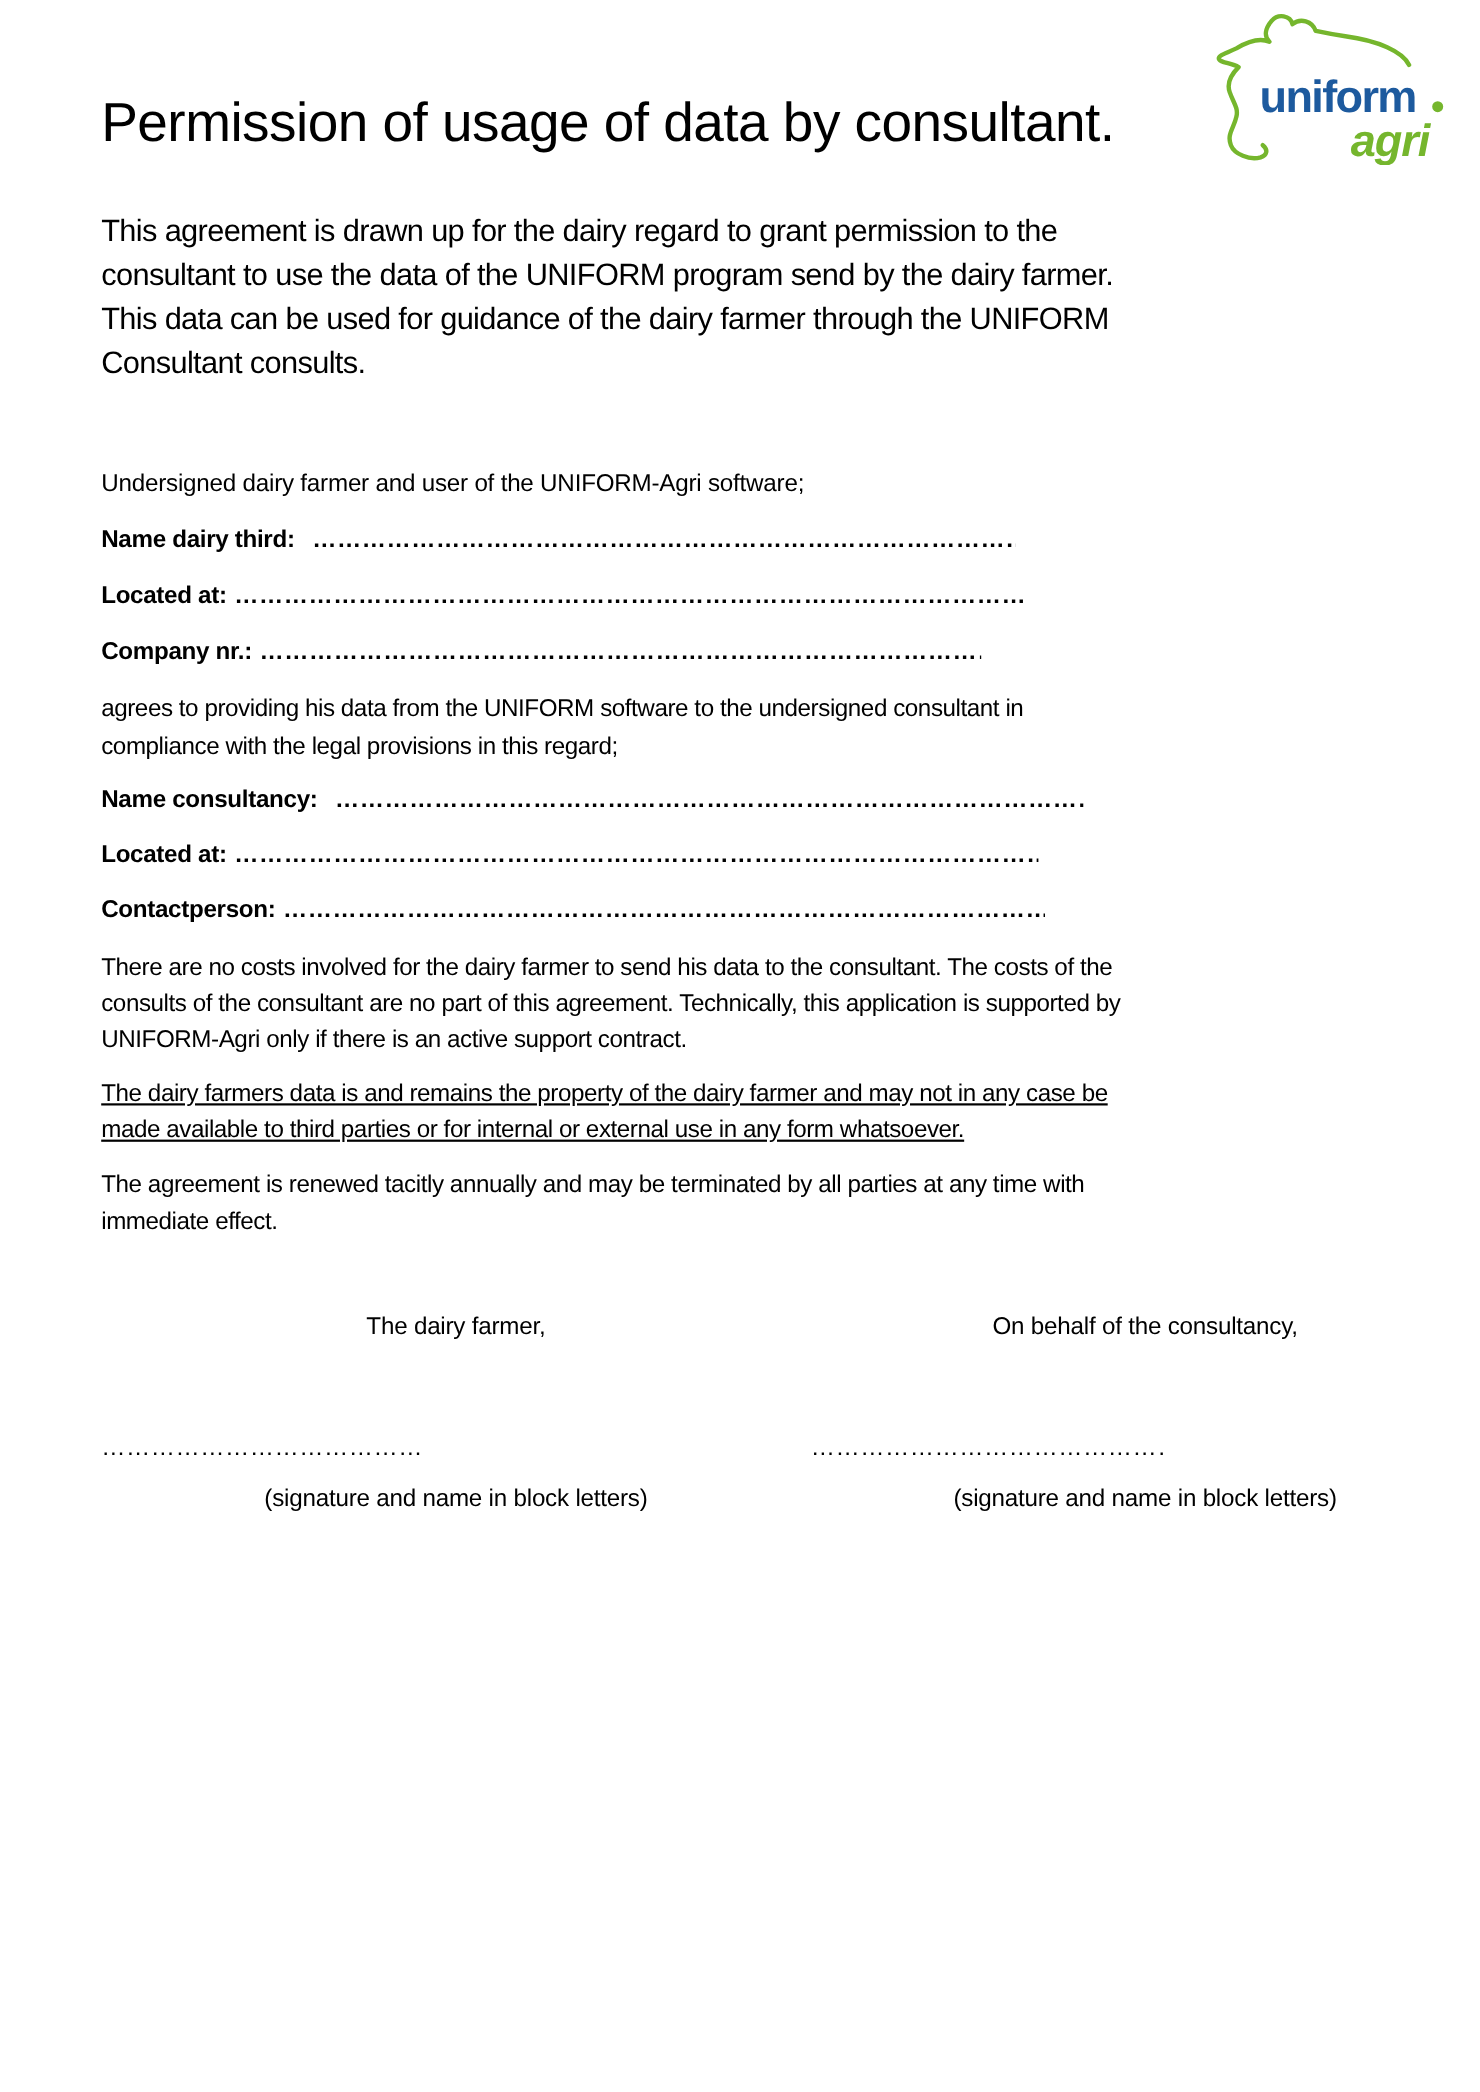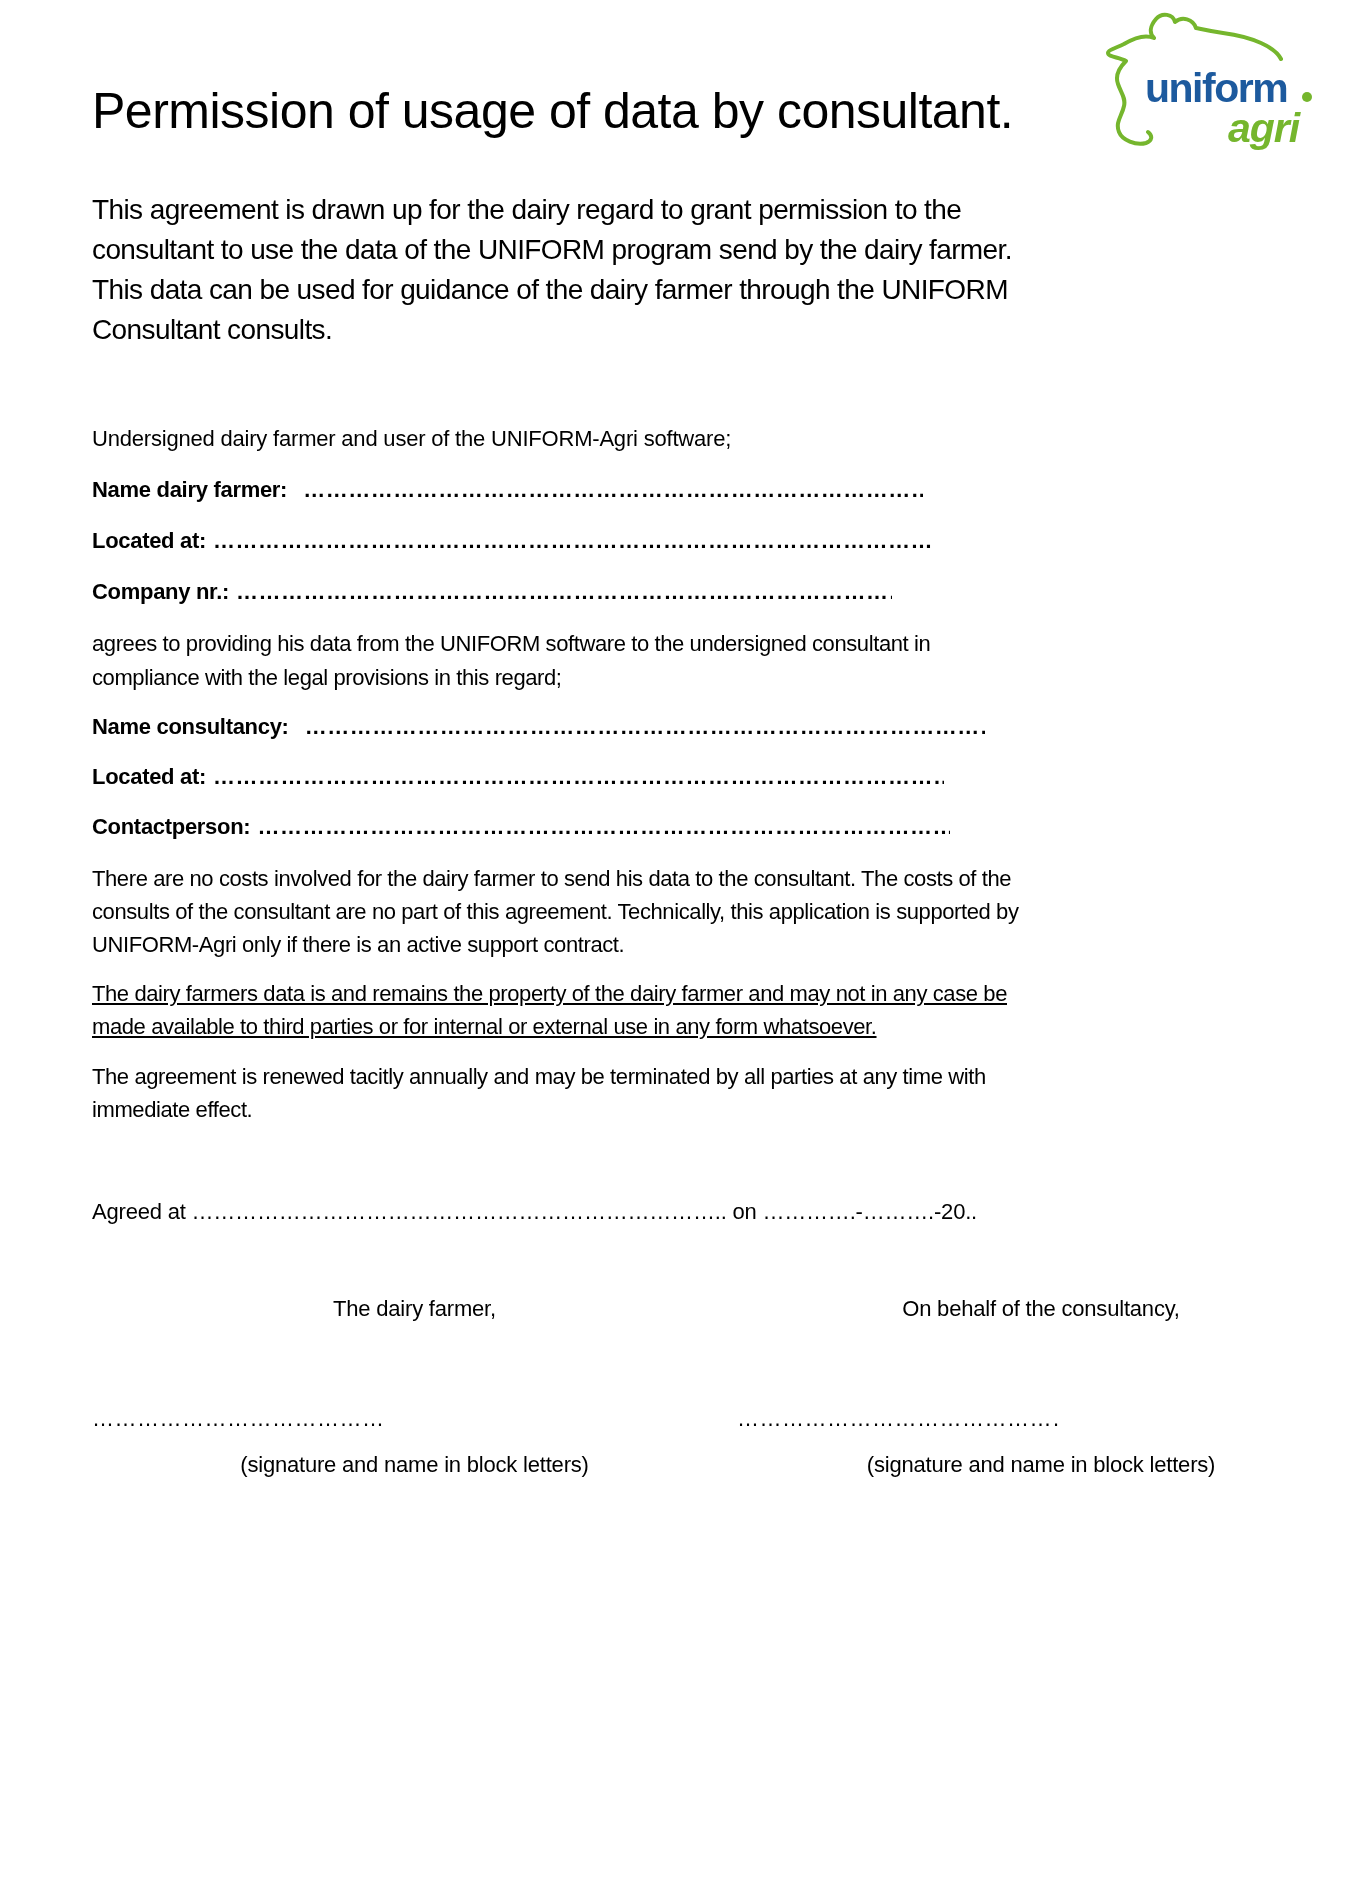--- a/index.html
+++ b/index.html
@@ -78,21 +78,21 @@
   <div class="intro">
       <div>This agreement is drawn up for the dairy regard to grant permission to the</div>
       <div>consultant to use the data of the UNIFORM program send by the dairy farmer.</div>
       <div>This data can be used for guidance of the dairy farmer through the UNIFORM</div>
       <div>Consultant consults.</div>
     </div>
 
   <div class="lead">Undersigned dairy farmer and user of the UNIFORM-Agri software;</div>
 
   <div class="field widegap" style="width:831px">
-    <span class="label">Name dairy farmer:</span>
+    <span class="label">Name dairy third:</span>
     <span class="dots">…………………………………………………………………………………………………………………………………………………………………………………………</span>
   </div>
   <div class="field" style="width:841px">
     <span class="label">Located at:</span>
     <span class="dots">…………………………………………………………………………………………………………………………………………………………………………………………</span>
   </div>
   <div class="field" style="width:800px">
     <span class="label">Company nr.:</span>
     <span class="dots">…………………………………………………………………………………………………………………………………………………………………………………………</span>
   </div>
@@ -122,21 +122,20 @@
     </div>
   <div class="para p2">
       <div>The dairy farmers data is and remains the property of the dairy farmer and may not in any case be</div>
       <div>made available to third parties or for internal or external use in any form whatsoever.</div>
     </div>
   <div class="para p3">
       <div>The agreement is renewed tacitly annually and may be terminated by all parties at any time with</div>
       <div>immediate effect.</div>
     </div>
 
-  <div class="agreed">Agreed at ……………………………………………………………….. on ………….-……….-20..</div>
 
   <div class="sig">
     <div class="sig-col left">
       <div class="sig-title">The dairy farmer,</div>
       <span class="sig-line">………………………………………………………………</span>
       <div class="sig-caption">(signature and name in block letters)</div>
     </div>
     <div class="sig-col right">
       <div class="sig-title">On behalf of the consultancy,</div>
       <span class="sig-line">………………………………………………………………</span>

